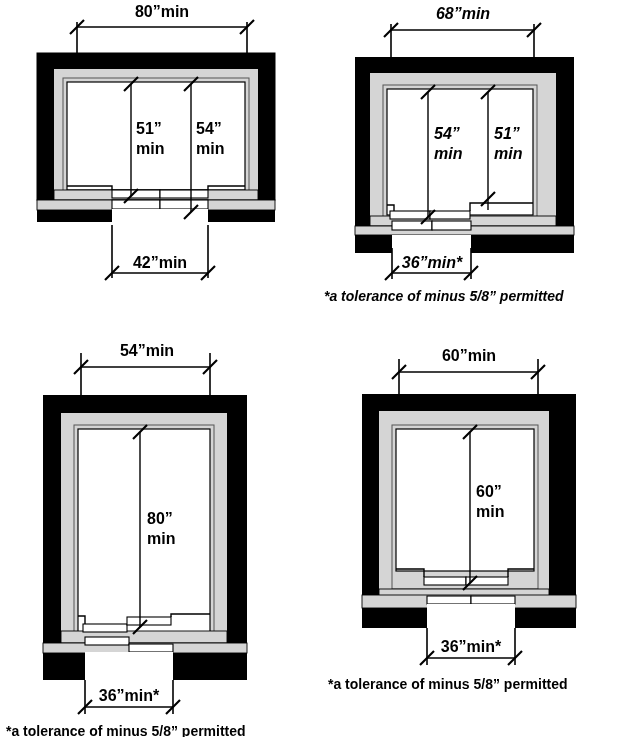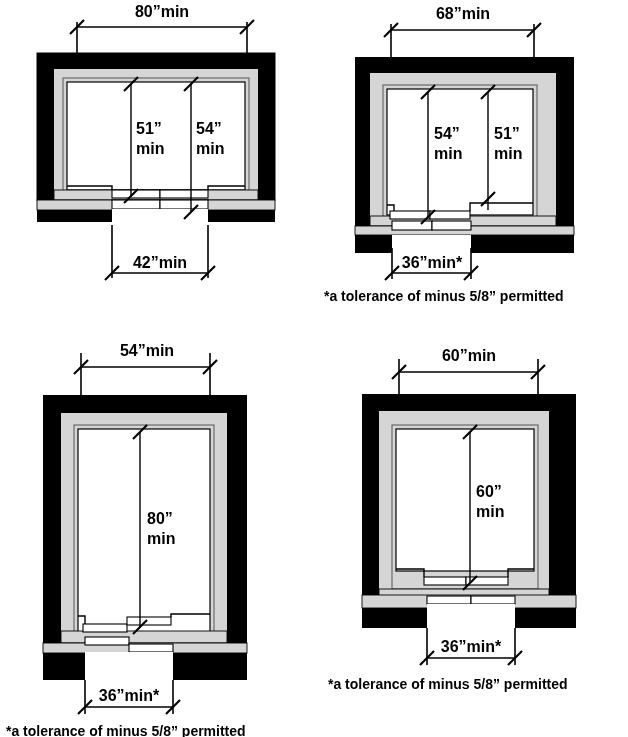--- a/index.html
+++ b/index.html
@@ -89,21 +89,21 @@
         <line x1="112" y1="273" x2="208" y2="273" stroke="#000" stroke-width="1.6"></line>
         <line x1="112" y1="225" x2="112" y2="278" stroke="#000" stroke-width="1.6"></line>
         <line x1="208" y1="225" x2="208" y2="278" stroke="#000" stroke-width="1.6"></line>
         <line x1="105" y1="280" x2="119" y2="266" stroke="#000" stroke-width="2.2"></line>
         <line x1="201" y1="280" x2="215" y2="266" stroke="#000" stroke-width="2.2"></line>
       </g>
       <text class="dimtext" x="160" y="268" font-size="16" text-anchor="middle">42”min</text>
     </svg>
   </div>
 
-  <div class="fig" style="left:314px;top:0px;">
+  <div class="fig" style="left:314px;top:0px;font-style:italic;">
     <svg width="314" height="310" viewBox="0 0 314 310">
       <g>
         <line x1="77" y1="30" x2="220" y2="30" stroke="#000" stroke-width="1.6"></line>
         <line x1="77" y1="24" x2="77" y2="64" stroke="#000" stroke-width="1.6"></line>
         <line x1="220" y1="24" x2="220" y2="64" stroke="#000" stroke-width="1.6"></line>
         <line x1="70" y1="37" x2="84" y2="23" stroke="#000" stroke-width="2.2"></line>
         <line x1="213" y1="37" x2="227" y2="23" stroke="#000" stroke-width="2.2"></line>
       </g>
       <text class="dimtext" x="149" y="19" font-size="16" text-anchor="middle">68”min</text>
 

